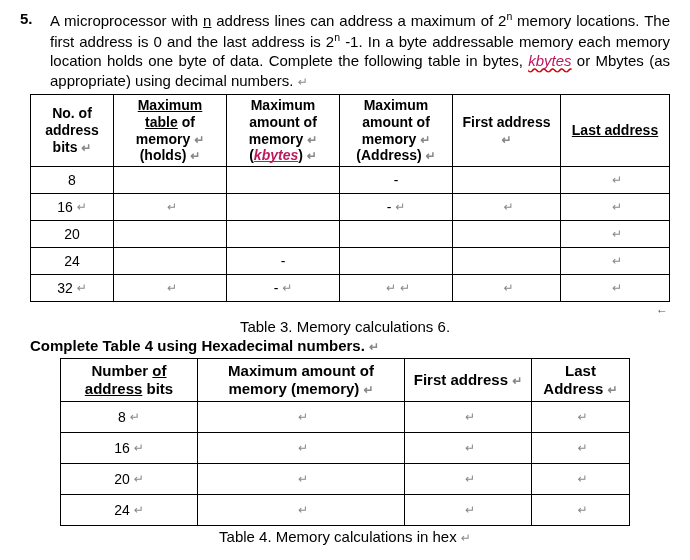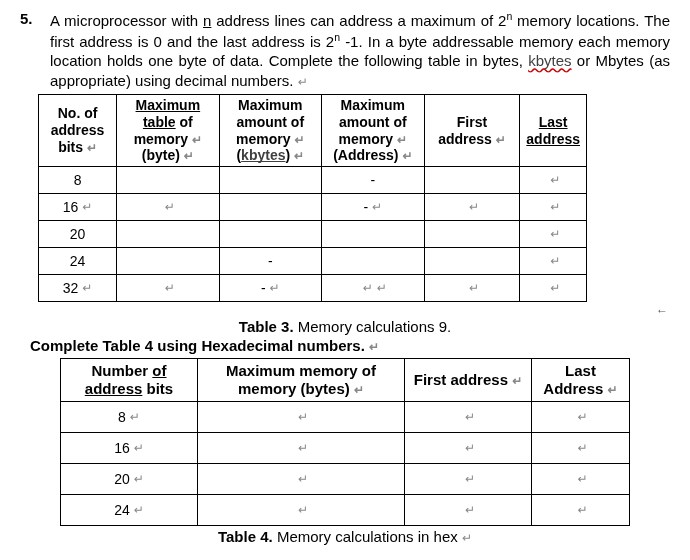--- a/index.html
+++ b/index.html
@@ -8,32 +8,32 @@
     font-family: Arial, Helvetica, sans-serif;
     font-size: 15px;
     color: #000;
     width: 690px;
     box-sizing: border-box;
     background: #fff;
   }
   .q-row { display: flex; }
   .q-num { font-weight: bold; width: 30px; flex-shrink: 0; }
   .q-body { flex: 1; text-align: justify; line-height: 1.3; }
-  .redwave { color: #404040; text-decoration: underline wavy #c00; text-decoration-skip-ink: none; }
+  .redwave { color: #be185d; text-decoration: underline wavy #c00; text-decoration-skip-ink: none; font-style: italic; }
   .uline { text-decoration: underline; }
   .retmark { font-family: 'Segoe UI Symbol', Arial; color: #888; font-size: 12px; }
   .retmark-dk { font-family: 'Segoe UI Symbol', Arial; color: #555; font-size: 12px; }
   table { border-collapse: collapse; margin-top: 4px; }
   th, td { border: 1px solid #000; padding: 2px 6px; text-align: center; vertical-align: middle; }
   th { font-weight: bold; }
-  .t3 { width: 549px; margin-left: 18px; }
+  .t3 { width: 640px; margin-left: 10px; }
   .t3 th { font-size: 14px; line-height: 1.2; }
   .t3 td { height: 22px; font-size: 14px; }
   .caption { text-align: center; font-size: 15px; margin: 2px 0; }
-  .caption b { font-weight: bold; margin-top: 38px; }
+  .caption b { font-weight: normal; margin-top: 38px; }
   .subline { font-size: 15px; margin: 2px 0 2px 10px; font-weight: bold; }
   .t4 { width: 570px; margin-left: 40px; padding-left: 28px; }
   .t4 th { font-size: 15px; line-height: 1.2; padding: 3px 8px; }
   .t4 td { height: 26px; font-size: 14px; }
   .cell-flex { display:flex; justify-content:center; align-items:center; gap:4px; }
   sup { font-size: 0.7em; }
 </style>
 </head>
 <body>
 
@@ -48,21 +48,21 @@
   <thead>
     <tr>
       <th style="width:70px">
         <span>No. of</span><br>
         <span>address</span><br>
         <span>bits </span><span class="retmark">↵</span>
       </th>
       <th style="width:100px">
         <span class="uline">Maximum</span><br>
         <span class="uline">table</span><span> of memory </span><span class="retmark">↵</span><br>
-        <span>(byte) </span><span class="retmark">↵</span>
+        <span>(holds) </span><span class="retmark">↵</span>
       </th>
       <th style="width:100px">
         <span>Maximum amount of memory </span><span class="retmark">↵</span><br>
         <span>(</span><span class="redwave uline">kbytes</span><span>) </span><span class="retmark">↵</span>
       </th>
       <th style="width:100px">
         <span>Maximum amount of memory </span><span class="retmark">↵</span><br>
         <span>(Address) </span><span class="retmark">↵</span>
       </th>
       <th style="width:95px">
@@ -247,36 +247,36 @@
             <span></span>
             <span class="retmark">↵</span>
           </span>
         </td>
       </tr>
     </tbody>
 </table>
 <span style="display:block;text-align:right;margin-right:2px" class="retmark-dk">←</span>
 
 <div class="caption">
-  <b>Table 3.</b><span> Memory calculations 9.</span>
+  <b>Table 3.</b><span> Memory calculations 6.</span>
 </div>
 
 <div class="subline">
   <span>Complete Table 4 using Hexadecimal numbers.   </span><span class="retmark">↵</span>
 </div>
 
 <table class="t4">
   <thead>
     <tr>
       <th style="width:120px">
         <span>Number </span><span class="uline">of</span><br>
         <span class="uline">address</span><span> bits</span>
       </th>
       <th style="width:190px">
-        <span>Maximum memory of memory (bytes) </span><span class="retmark">↵</span>
+        <span>Maximum amount of memory (memory) </span><span class="retmark">↵</span>
       </th>
       <th style="width:110px">
         <span>First address </span><span class="retmark">↵</span>
       </th>
       <th>
         <span>Last Address </span><span class="retmark">↵</span>
       </th>
     </tr>
   </thead>
   <tbody id="t4-body">

